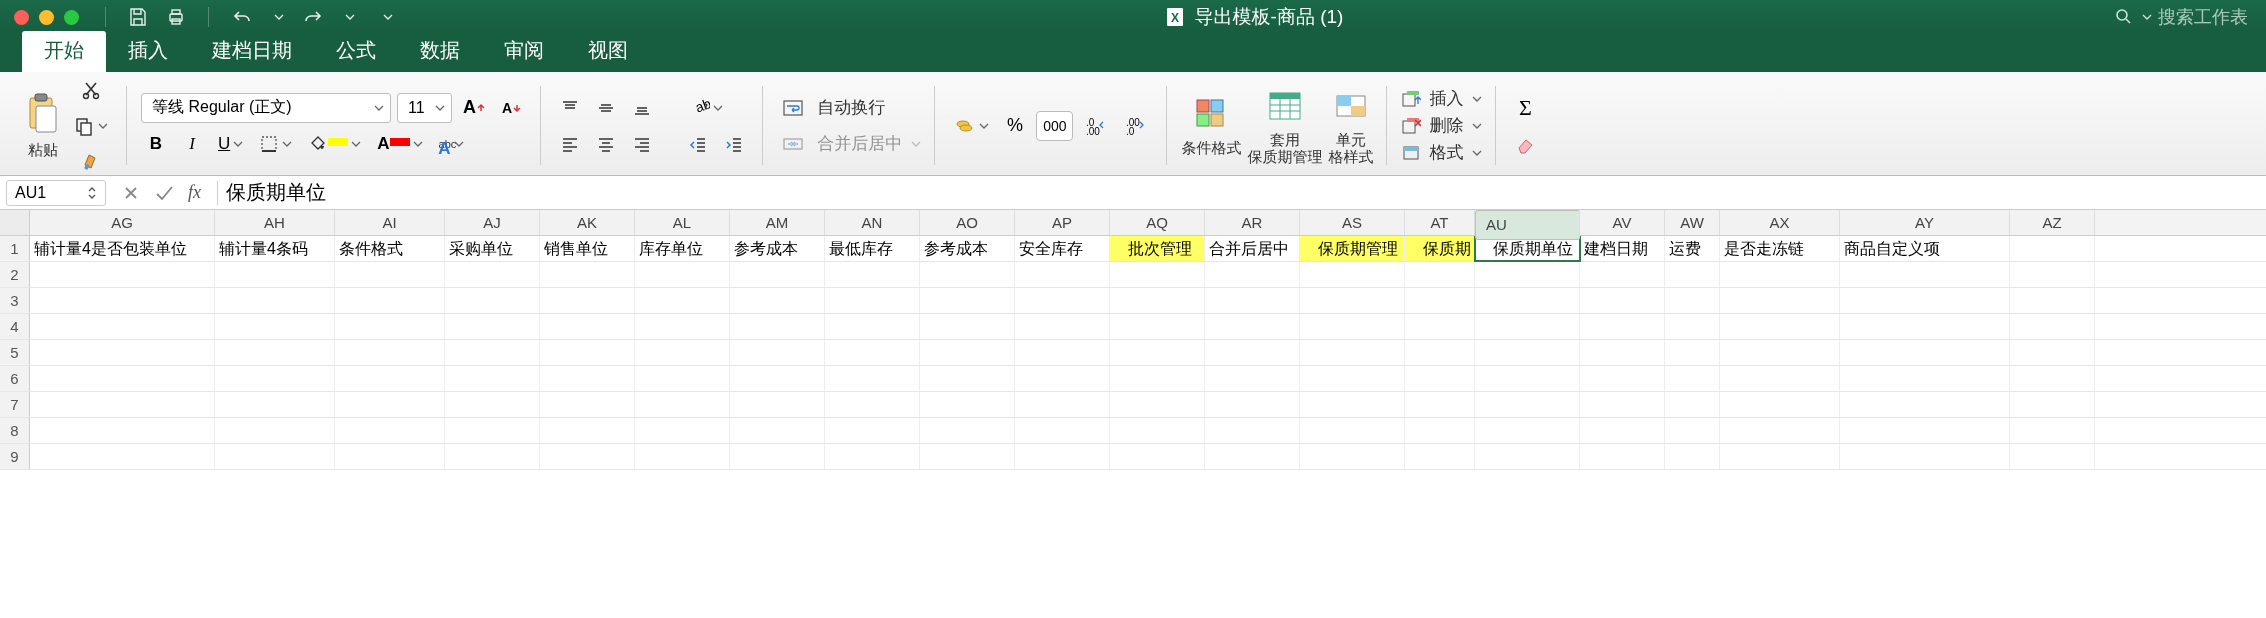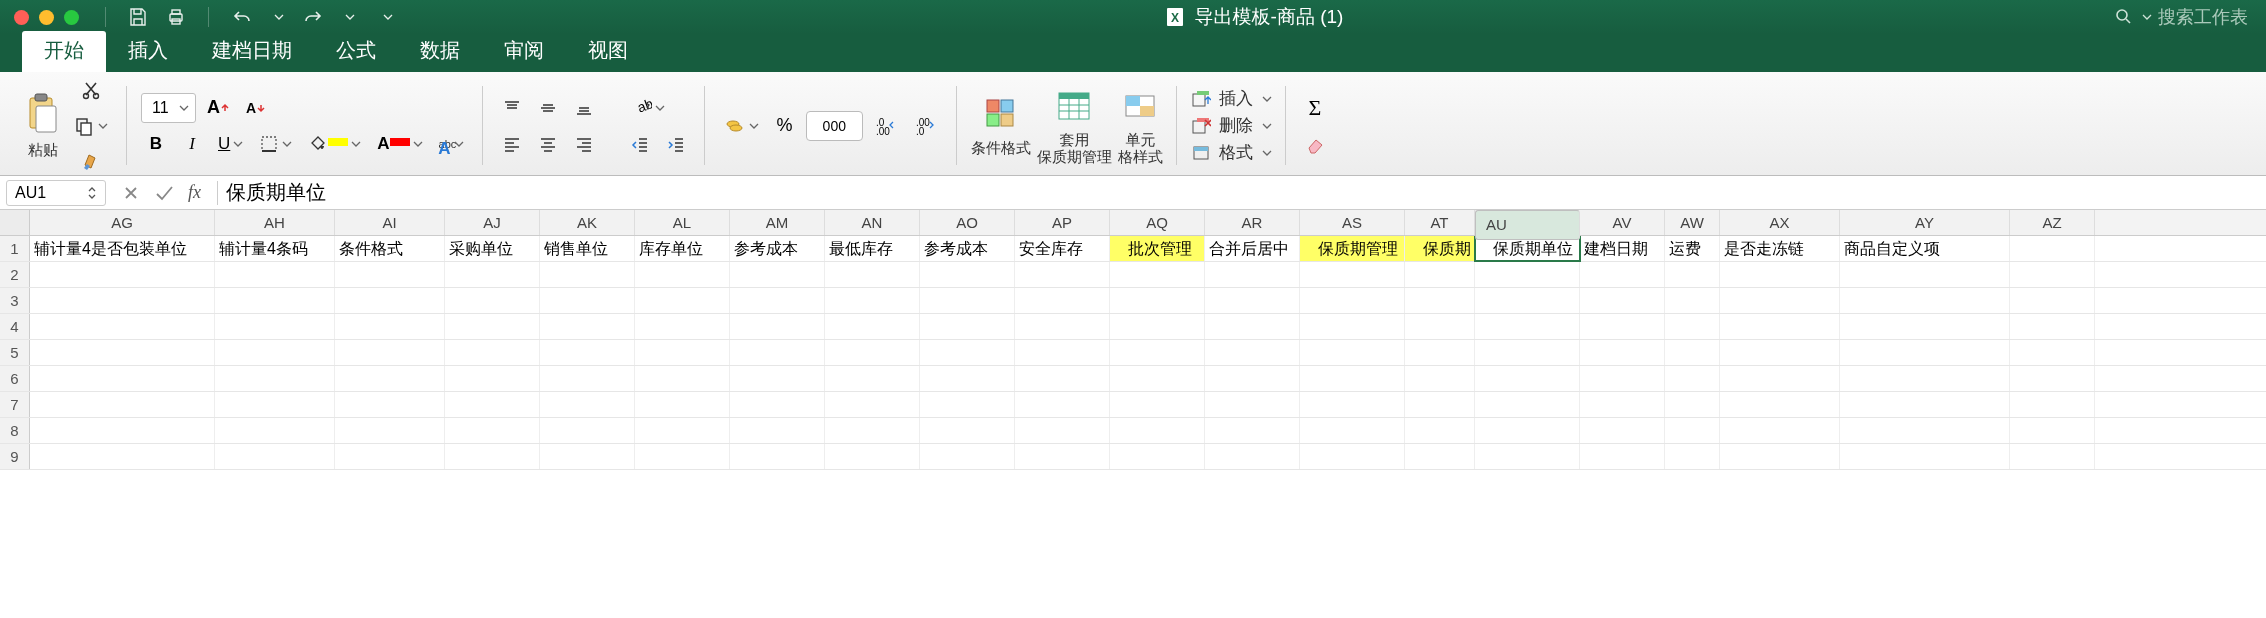--- a/index.html
+++ b/index.html
@@ -169,20 +169,26 @@
             <path d="M5 14l4-10 6 3-4 10z" fill="#e8a64a" stroke="#a06b20"></path>
             <path d="M4 17l3-4 3 2-3 4z" fill="#5b95d6"></path>
           </svg>
         </span>
     </div>
   </div>
 
   <div class="group">
     <div class="btncol">
       <div class="row">
+        <div class="sel font-name">
+          <span>等线 Regular (正文)</span>
+          <svg class="dd arr" viewBox="0 0 10 6">
+              <path d="M1 1l4 4 4-4" fill="none" stroke="#666" stroke-width="1.3"></path>
+            </svg>
+        </div>
         <div class="sel font-size">
           <span>11</span>
           <svg class="dd arr" viewBox="0 0 10 6">
               <path d="M1 1l4 4 4-4" fill="none" stroke="#666" stroke-width="1.3"></path>
             </svg>
         </div>
         <span class="rbtn">
             <span style="font-size:18px;font-weight:bold">A</span>
             <svg width="10" height="10" viewBox="0 0 10 10">
               <path d="M5 8V2M2 5l3-3 3 3" fill="none" stroke="#d33" stroke-width="1.5"></path>
@@ -293,35 +299,60 @@
         <span class="rbtn">
             <svg width="20" height="20" viewBox="0 0 20 20">
               <path d="M9 5h8M9 9h8M9 13h8M9 17h8" stroke="#333" stroke-width="1.5"></path>
               <path d="M3 8l3 3-3 3" fill="none" stroke="#2a7ad6" stroke-width="1.5"></path>
             </svg>
           </span>
       </div>
     </div>
   </div>
 
+  <div class="group">
+    <div class="btncol">
+      <div class="row">
+        <span class="rbtn">
+            <svg width="22" height="20" viewBox="0 0 22 20">
+              <rect x="2" y="3" width="18" height="14" fill="none" stroke="#555" stroke-width="1.2"></rect>
+              <path d="M5 8h10a2 2 0 010 4h-5m0 0l2-2m-2 2l2 2" fill="none" stroke="#2a7ad6" stroke-width="1.3"></path>
+            </svg>
+          </span>
+        <span class="menu-lbl">自动换行</span>
+      </div>
+      <div class="row" style="opacity:.5">
+        <span class="rbtn">
+            <svg width="22" height="20" viewBox="0 0 22 20">
+              <rect x="2" y="5" width="18" height="10" fill="none" stroke="#555" stroke-width="1.2"></rect>
+              <path d="M6 10h3M13 10h3M9 8l2 2-2 2M13 8l-2 2 2 2" fill="none" stroke="#2a7ad6" stroke-width="1.3"></path>
+            </svg>
+          </span>
+        <span class="menu-lbl">合并后居中</span>
+        <svg class="dd" viewBox="0 0 10 6">
+            <path d="M1 1l4 4 4-4" fill="none" stroke="#888" stroke-width="1.3"></path>
+          </svg>
+      </div>
+    </div>
+  </div>
 
   <div class="group">
     <div class="btncol">
       <div class="row">
         <span class="rbtn">
             <svg width="22" height="20" viewBox="0 0 22 20">
               <ellipse cx="9" cy="8" rx="6" ry="3" fill="#f4c544" stroke="#b78b2a"></ellipse>
               <ellipse cx="12" cy="12" rx="6" ry="3" fill="#f4c544" stroke="#b78b2a"></ellipse>
             </svg>
             <svg class="dd" viewBox="0 0 10 6">
               <path d="M1 1l4 4 4-4" fill="none" stroke="#666" stroke-width="1.3"></path>
             </svg>
           </span>
         <span class="rbtn" style="font-size:18px">%</span>
-        <span class="rbtn" style="font-size:14px;border:1px solid #bbb;background:#fff;padding:0 16px">000</span>
+        <span class="rbtn" style="font-size:14px;border:1px solid #bbb;background:#fff;padding:0 6px">000</span>
         <span class="rbtn">
             <svg width="24" height="20" viewBox="0 0 24 20">
               <text x="2" y="10" font-size="10">.0</text>
               <text x="2" y="19" font-size="10">.00</text>
               <path d="M19 6l-3 3 3 3" fill="none" stroke="#2a7ad6" stroke-width="1.3"></path>
             </svg>
           </span>
         <span class="rbtn">
             <svg width="24" height="20" viewBox="0 0 24 20">
               <text x="2" y="10" font-size="10">.00</text>

